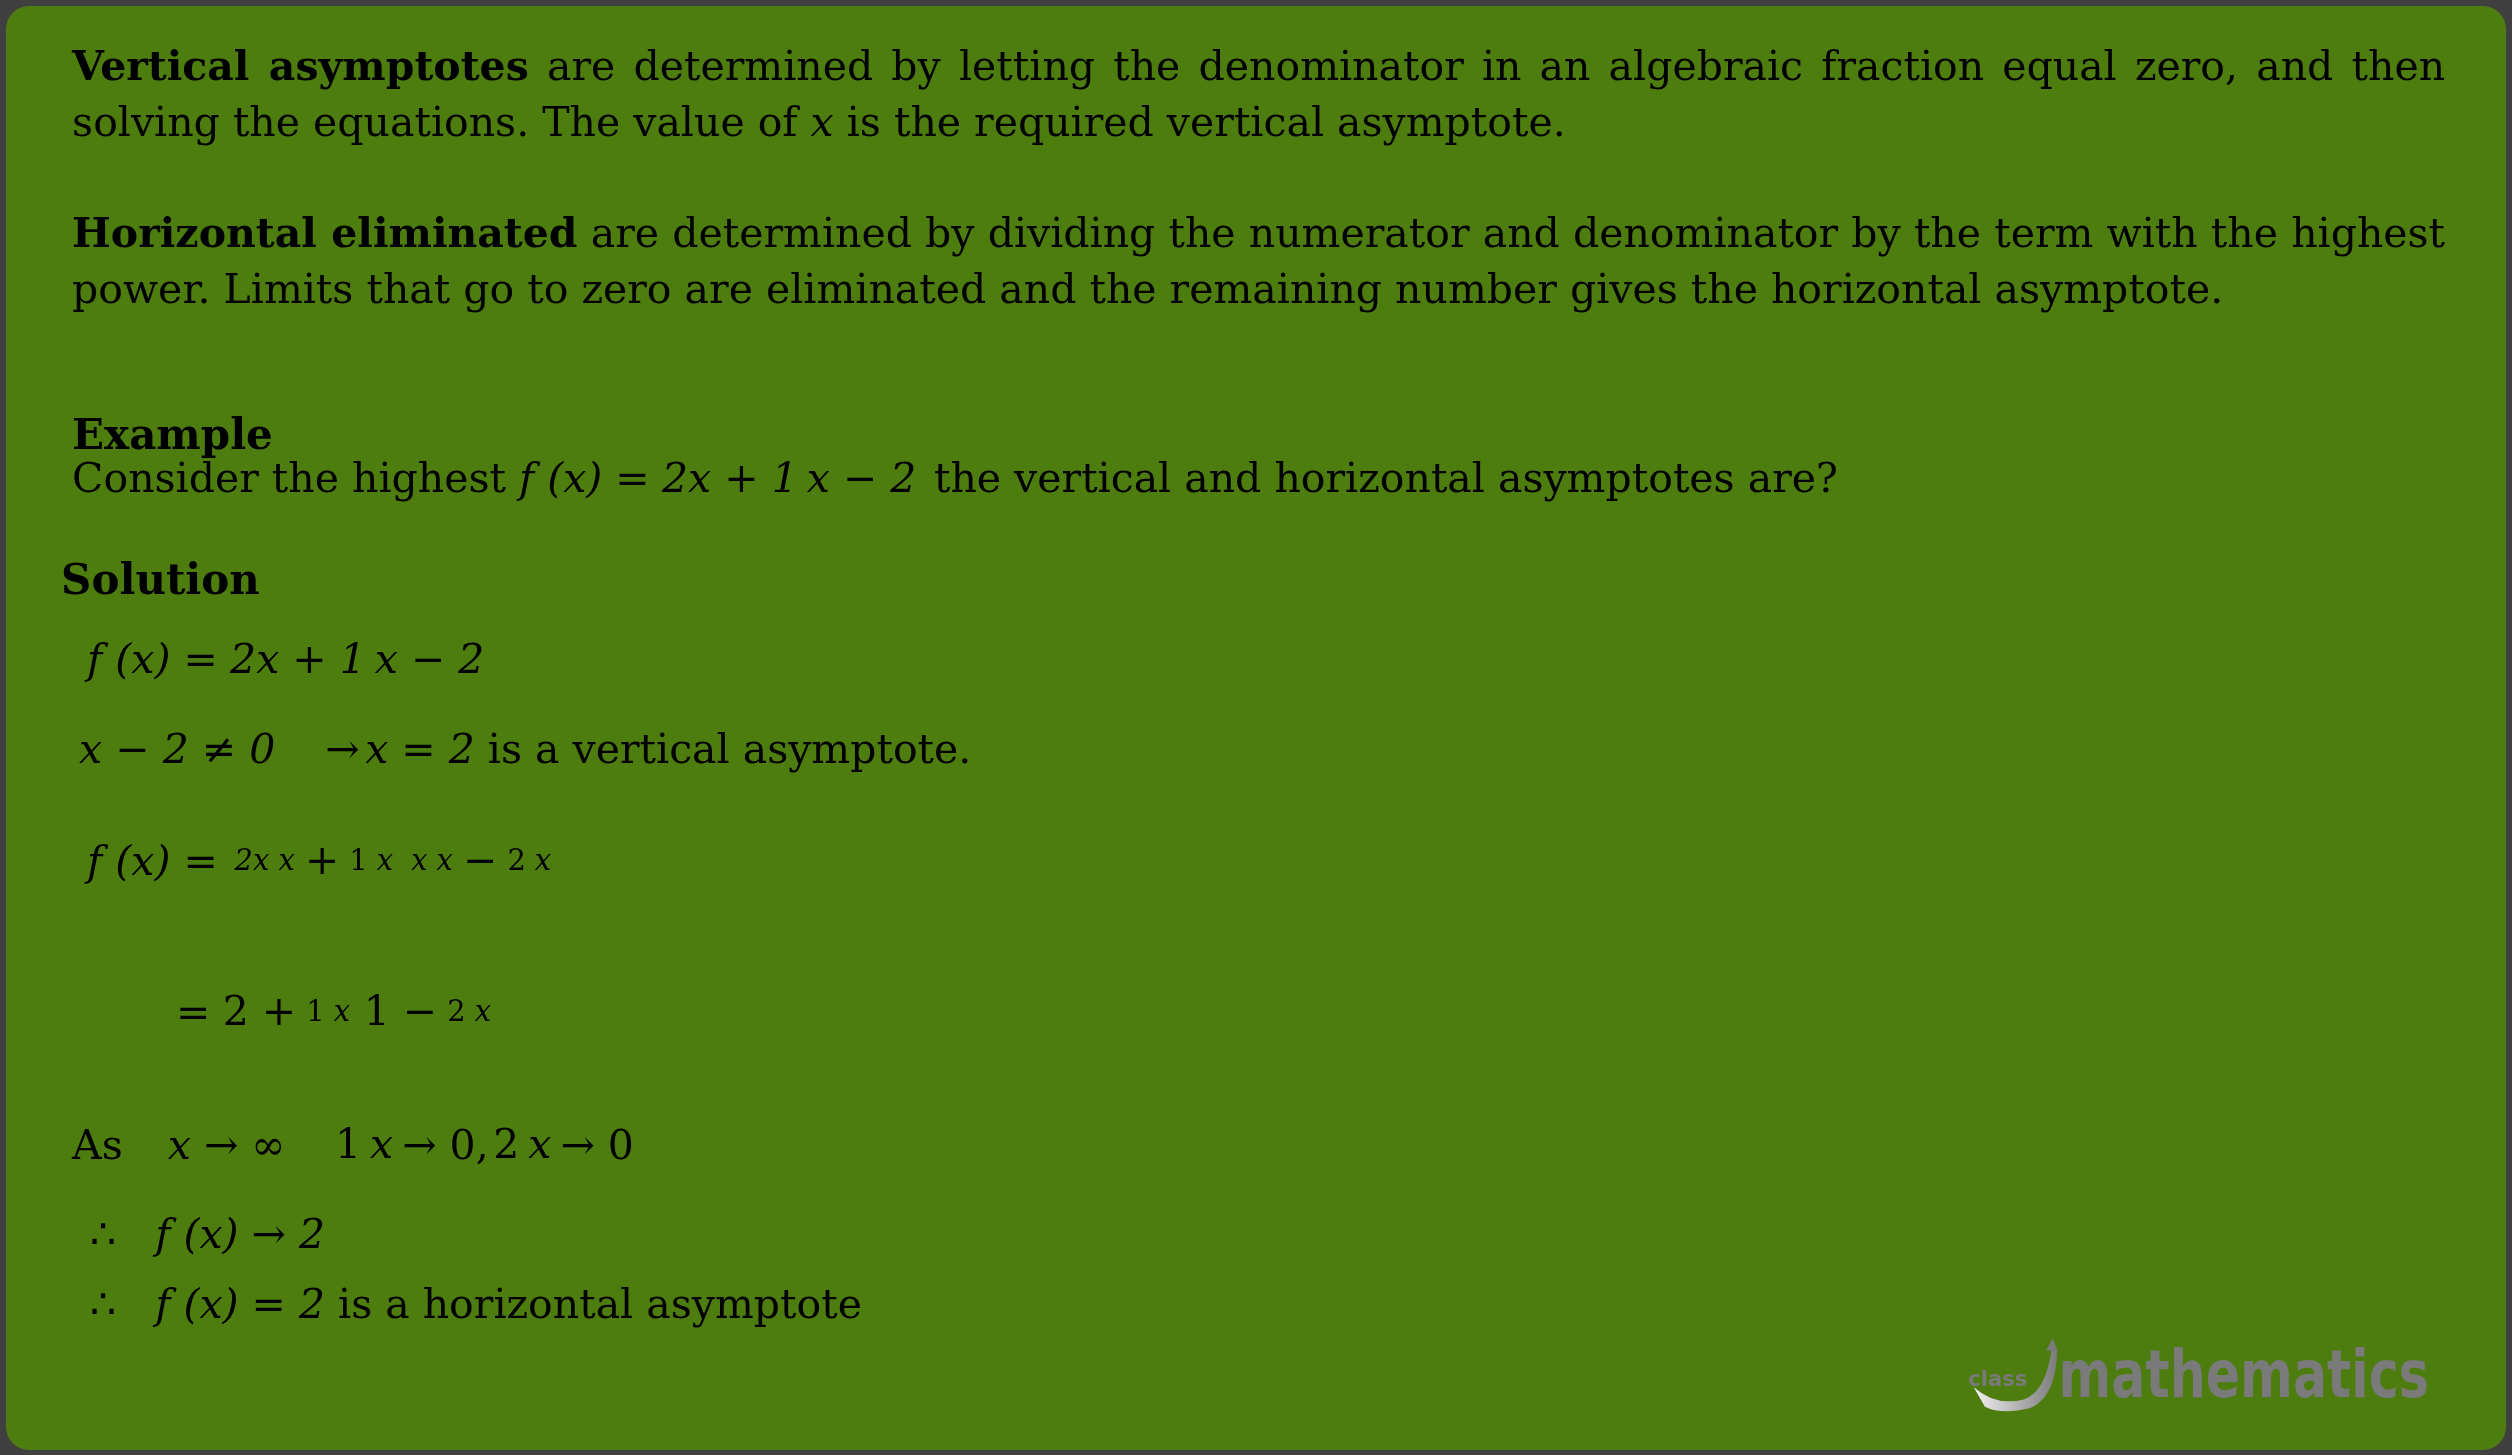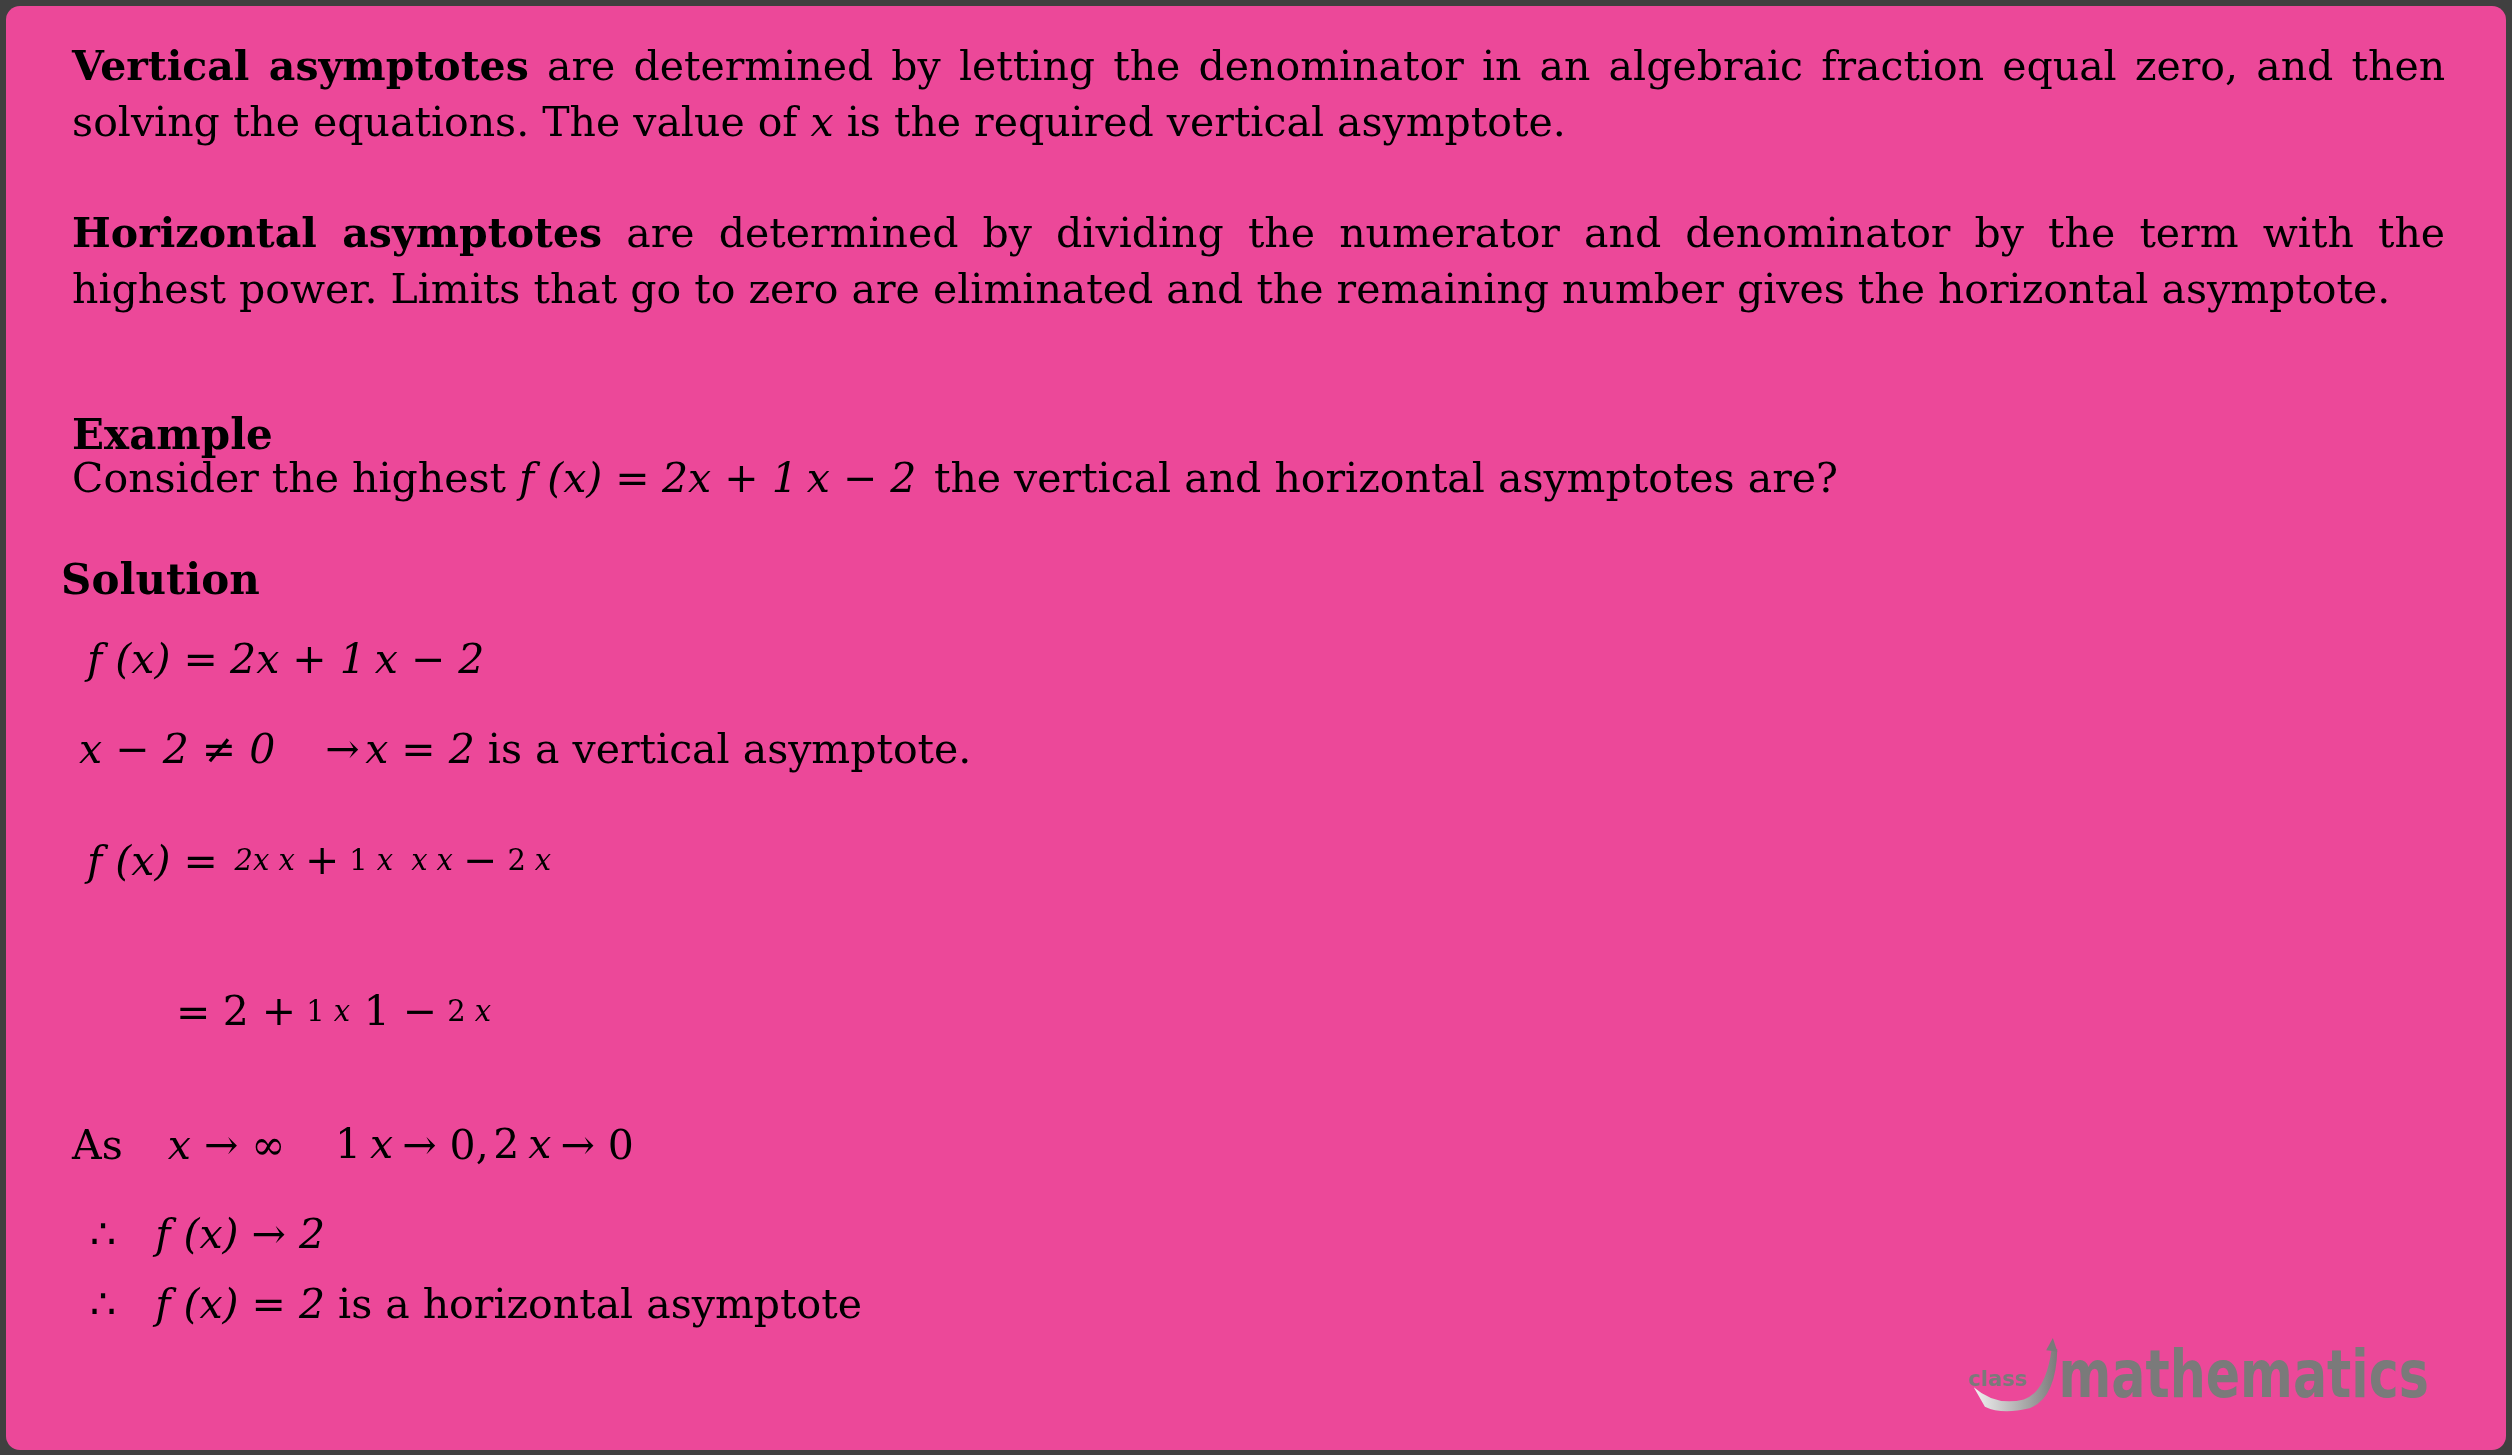--- a/index.html
+++ b/index.html
@@ -1,19 +1,19 @@
 <!DOCTYPE html>
 <html style="font-size:9px"><head>
 <meta charset="utf-8">
 <style>
   html, body { margin: 0; padding: 0; }
   body { width: 2512px; height: 1456px; background: #404040; overflow: hidden; position: relative; }
   .card {
     position: absolute; left: 6.1px; top: 6.1px; width: 2500px; height: 1444px;
-    background: #ec4899; border-radius: 14px; overflow: hidden;
+    background: #4d7c0f; border-radius: 23px; overflow: hidden;
     font-family: "DejaVu Serif", "Liberation Serif", serif; color: #000;
   }
   .txt { position: absolute; font-size: 41px; line-height: 1; white-space: nowrap; }
   .para {
     position: absolute; left: 66px; width: 2373px; font-size: 41px; line-height: 56px;
     text-align: justify; text-align-last: left;
   }
   .b { font-weight: bold; }
   .i { font-style: italic; }
   .h { font-weight: bold; font-size: 42px; }
@@ -26,21 +26,21 @@
   .gap { display: inline-block; }
   .logo { position: absolute; left: 1956px; top: 1331px; width: 472px; height: 78px; }
 </style>
 </head>
 <body>
 
 <div class="card">
 
   <p class="para" style="top:32px;margin:0;"><span class="b">Vertical asymptotes</span><span> are determined by letting the denominator in an algebraic fraction equal zero, and then solving the equations. The value of </span><span class="i">x</span><span> is the required vertical asymptote.</span></p>
 
-  <p class="para" style="top:199px;margin:0;"><span class="b">Horizontal asymptotes</span><span> are determined by dividing the numerator and denominator by the term with the highest power. Limits that go to zero are eliminated and the remaining number gives the horizontal asymptote.</span></p>
+  <p class="para" style="top:199px;margin:0;"><span class="b">Horizontal eliminated</span><span> are determined by dividing the numerator and denominator by the term with the highest power. Limits that go to zero are eliminated and the remaining number gives the horizontal asymptote.</span></p>
 
   <div class="txt h" style="left:66px;top:368px;margin-top:40px;">Example</div>
 
   <div class="row" style="left:66px;top:408px;height:128px;">
     <span style="white-space:pre;">Consider the highest </span>
     <span class="i" style="margin-right:7.8px;">f (x) =</span>
     <span class="frac">
       <span class="num i">2x + 1</span>
       <span class="bar"></span>
       <span class="den i">x − 2</span>

